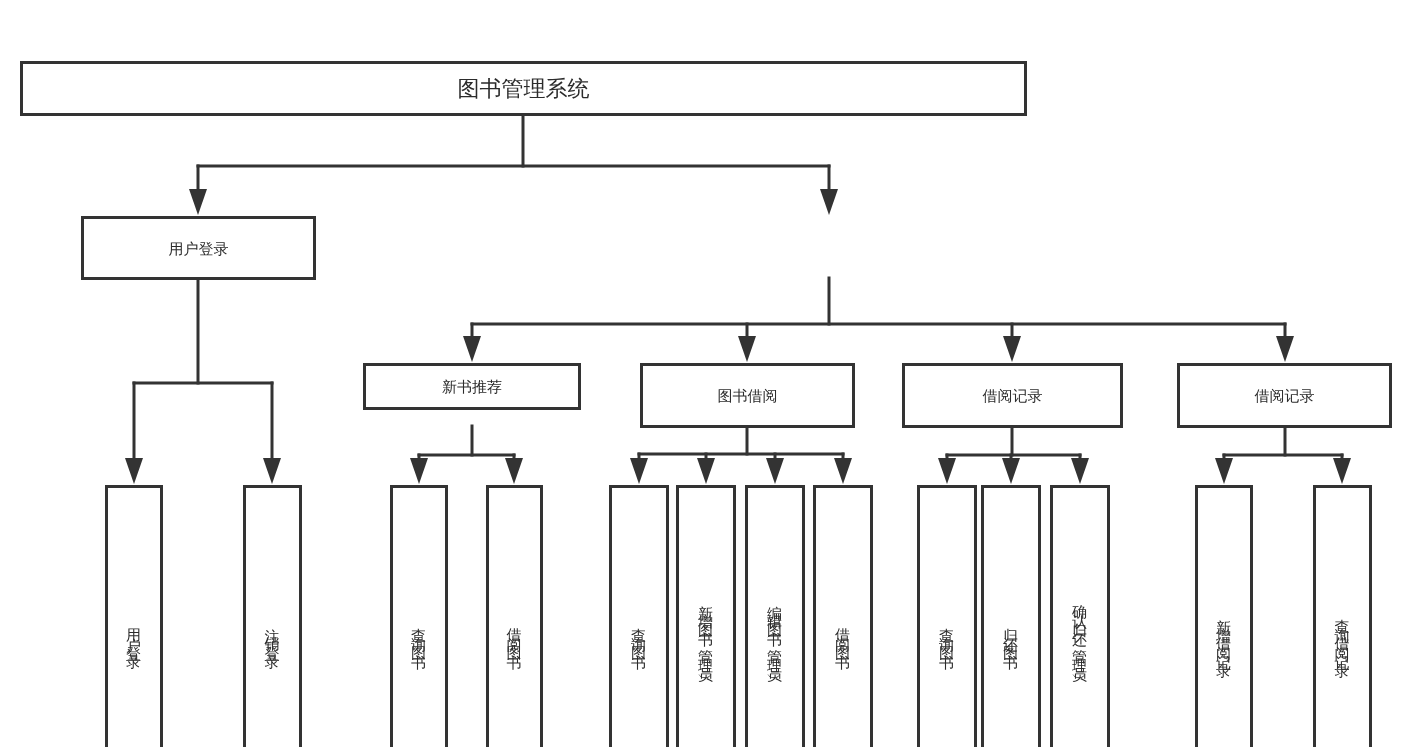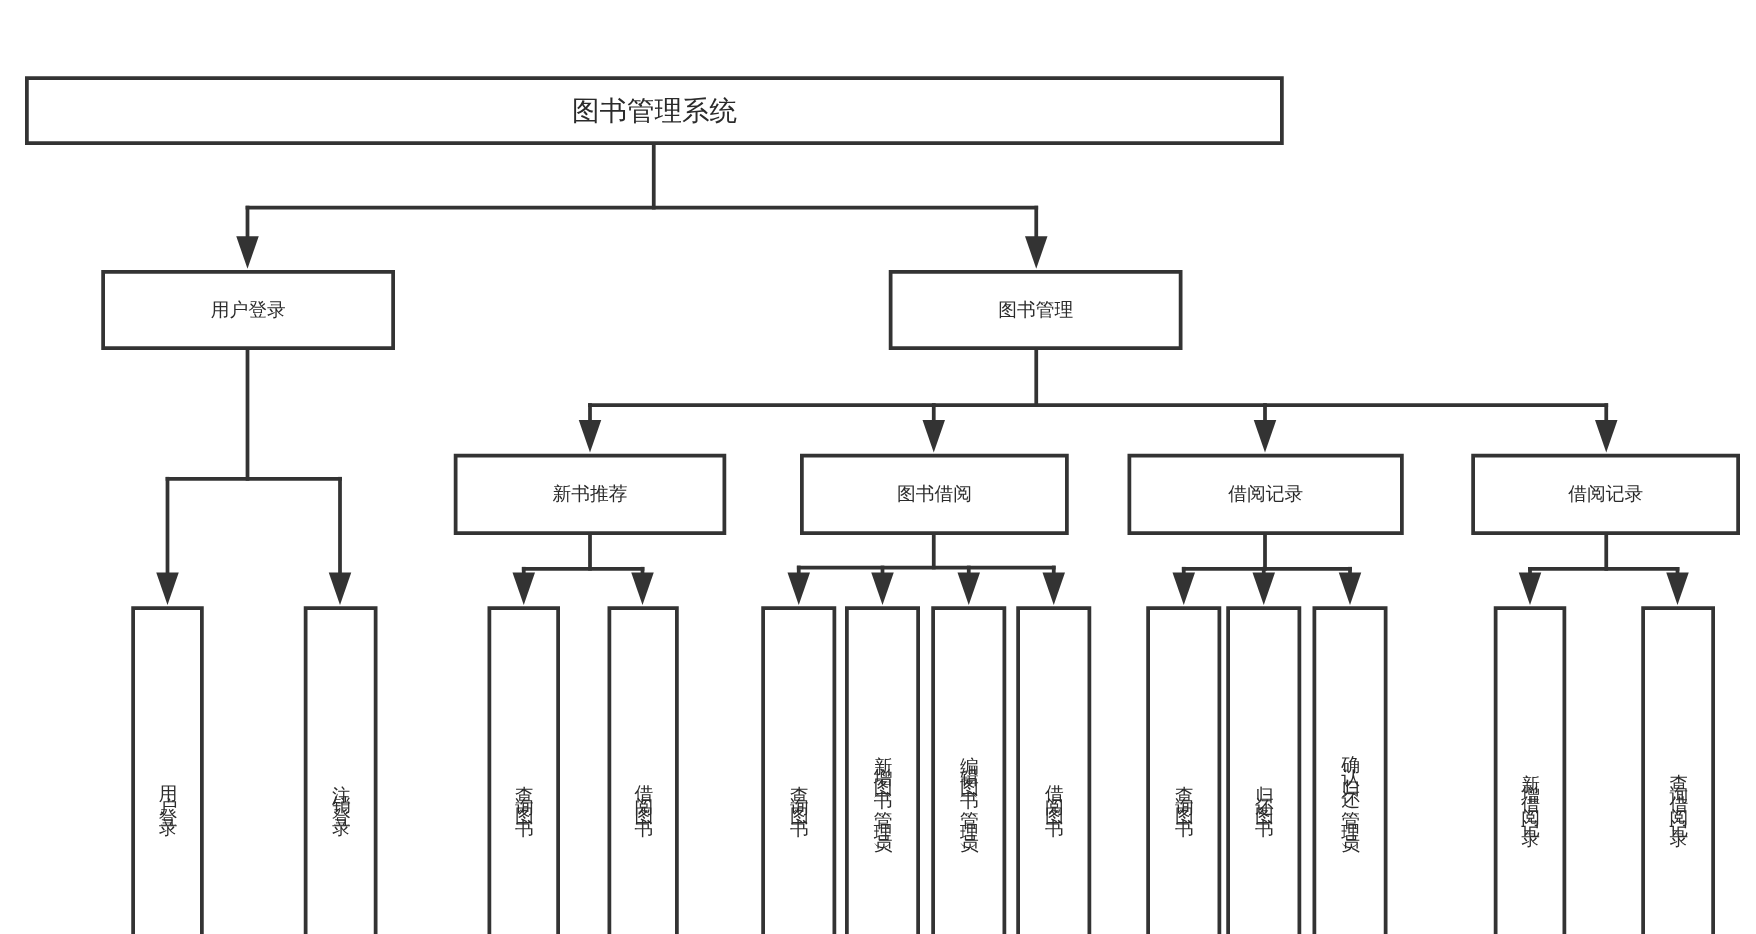--- a/index.html
+++ b/index.html
@@ -146,25 +146,22 @@
     </g>
   </svg>
 
   <div class="node root-node" style="left:20px; top:13px; width:1007px; height:55px;">
     <span class="label">图书管理系统</span>
   </div>
 
   <div class="node" style="left:81px; top:168px; width:235px; height:64px;">
     <span class="label">用户登录</span>
   </div>
-  <div class="node" style="left:711px; top:168px; width:235px; height:64px;">
-    <span class="label">图书管理</span>
-  </div>
-
-  <div class="node" style="left:363px; top:315px; width:218px; height:65px;">
+
+  <div class="node" style="left:363px; top:315px; width:218px; height:47px;">
     <span class="label">新书推荐</span>
   </div>
   <div class="node" style="left:640px; top:315px; width:215px; height:65px;">
     <span class="label">图书借阅</span>
   </div>
   <div class="node" style="left:902px; top:315px; width:221px; height:65px;">
     <span class="label">借阅记录</span>
   </div>
   <div class="node" style="left:1177px; top:315px; width:215px; height:65px;">
     <span class="label">借阅记录</span>

